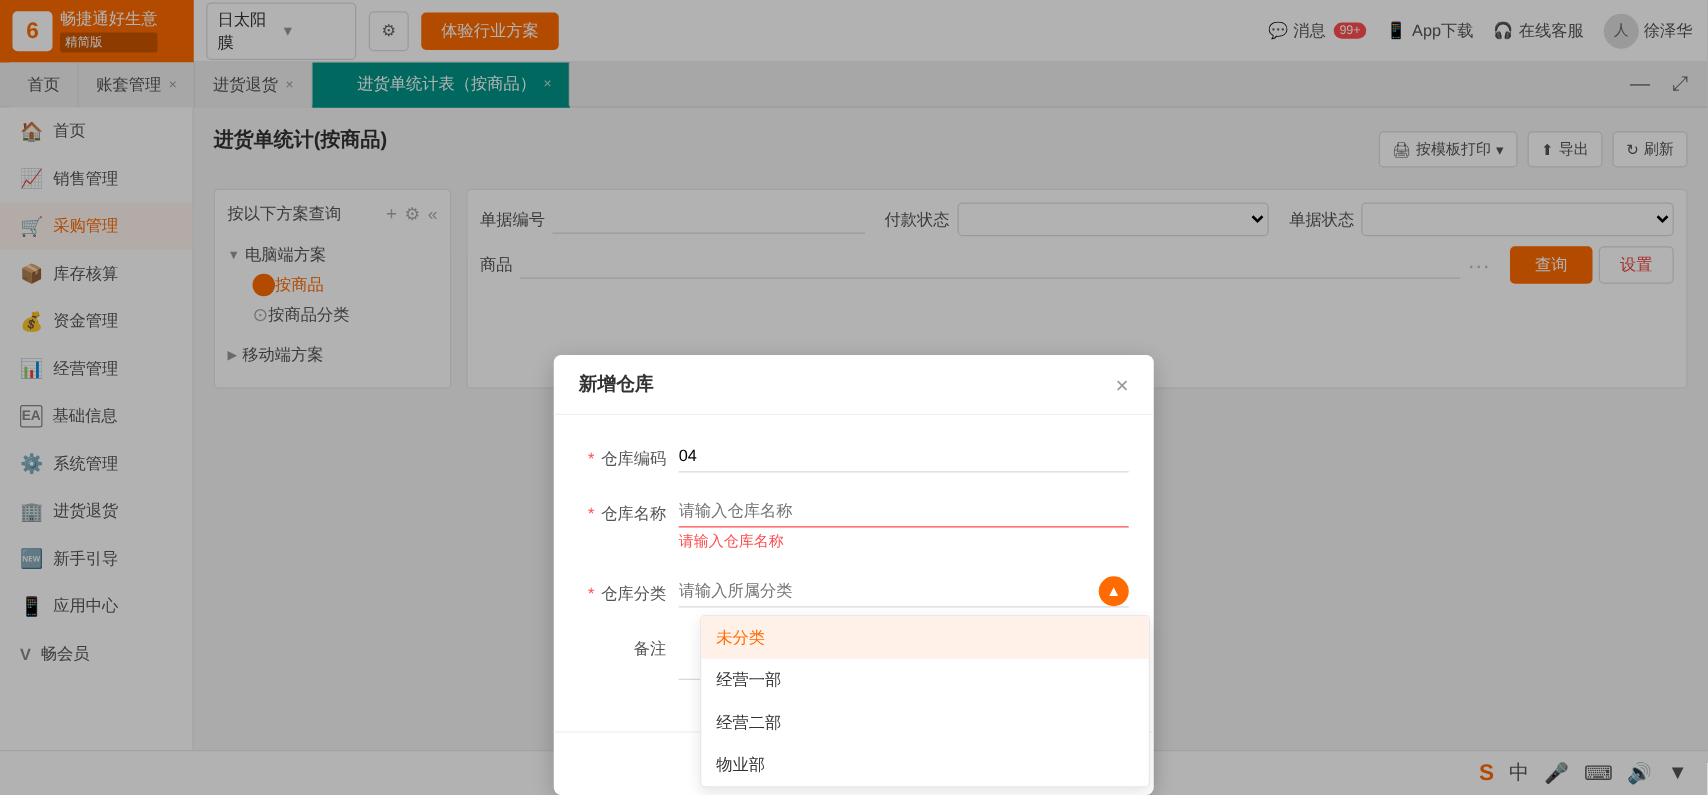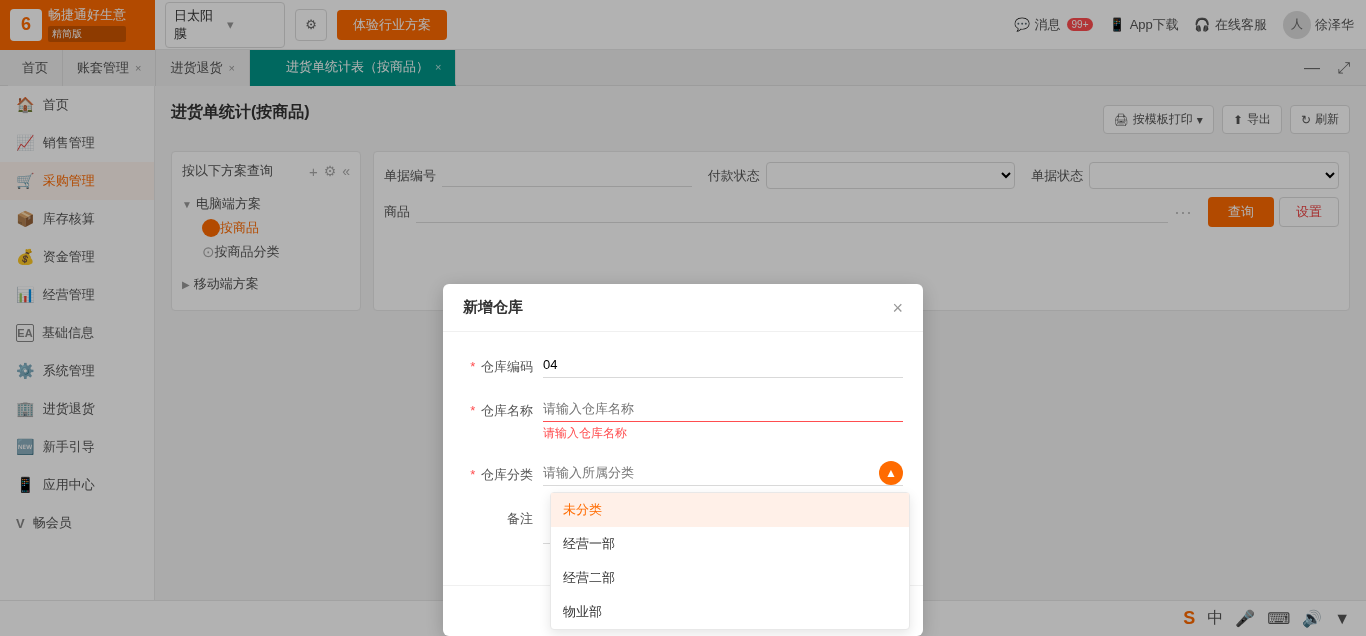--- a/index.html
+++ b/index.html
@@ -154,21 +154,21 @@
     }
     .form-select-arrow {
       position: absolute; right: 0; top: 50%; transform: translateY(-50%);
       width: 24px; height: 24px; background: #ff6b00; border-radius: 50%;
       display: flex; align-items: center; justify-content: center;
       color: #fff; font-size: 12px; cursor: pointer;
     }
 
     
     .dropdown-list {
-      position: absolute; top: 100%; left: 7px; width: 100%;
+      position: absolute; top: 100%; left: 17px; width: 100%;
       background: #fff; border: 1px solid #e8e8e8; border-radius: 4px;
       box-shadow: 0 4px 12px rgba(0,0,0,0.1); z-index: 200; margin-top: 2px;
     }
     .dropdown-item {
       padding: 8px 12px; cursor: pointer; font-size: 13px; color: #333;
     }
     .dropdown-item.selected { background: #fff0e8; color: #ff6b00; }
 
     
     .form-textarea {

